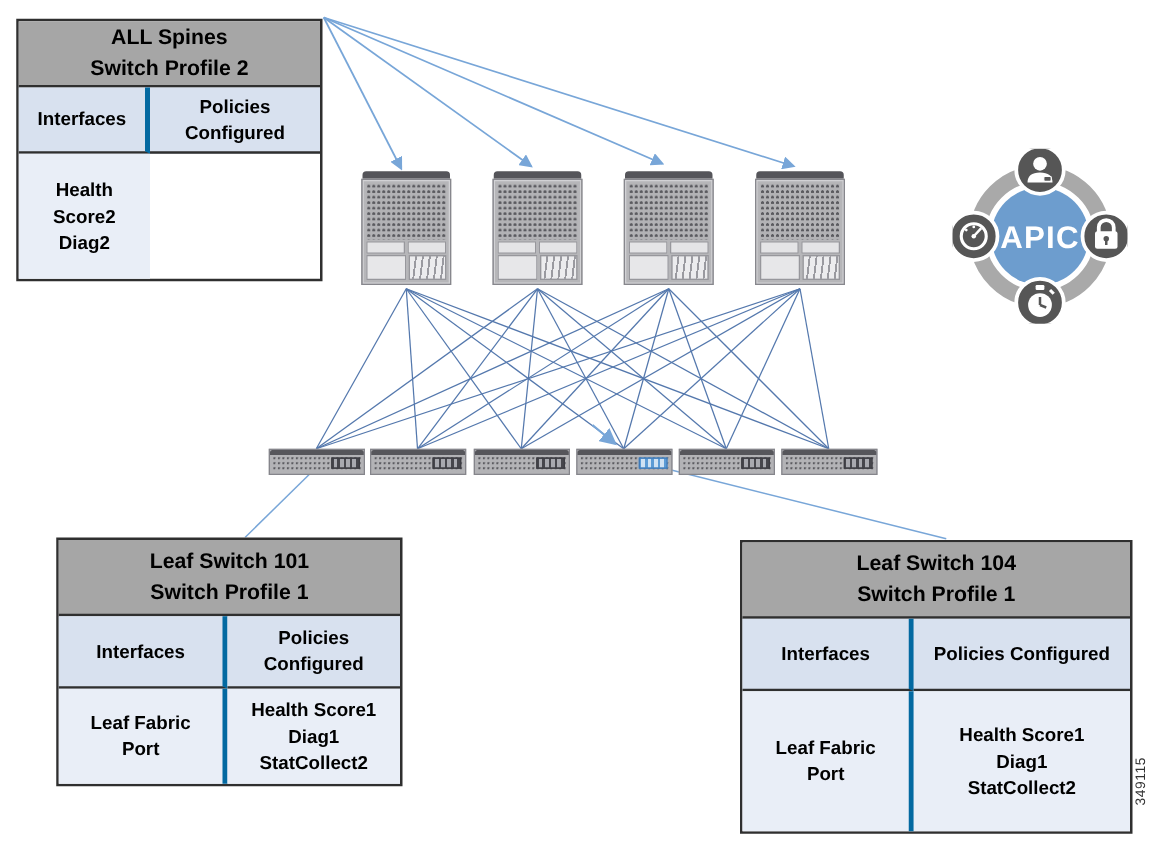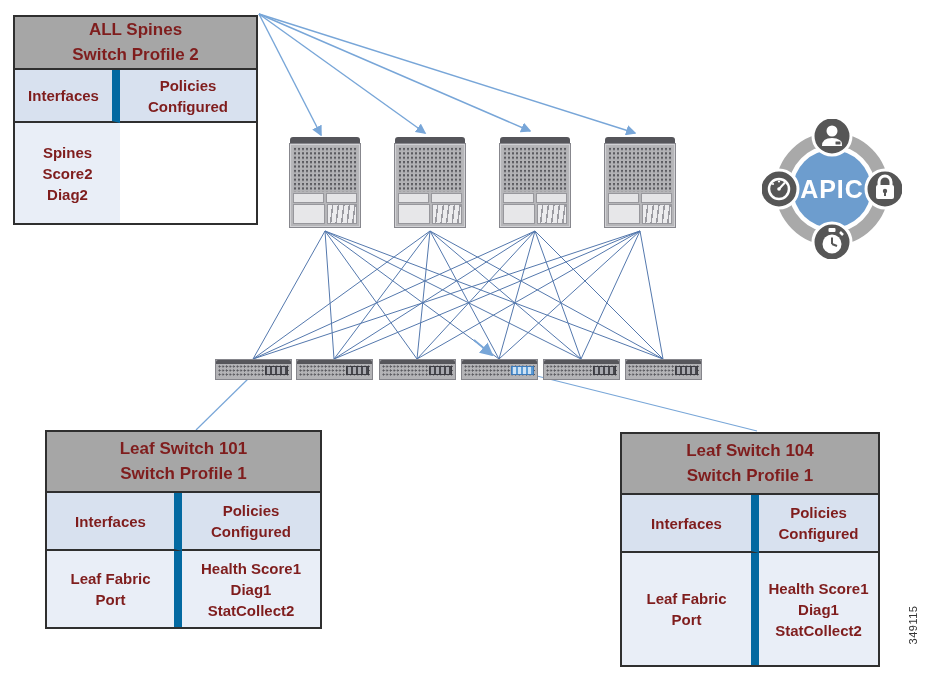--- a/index.html
+++ b/index.html
@@ -2,33 +2,33 @@
 <html><head>
 <meta charset="utf-8">
 <style>
   html,body{margin:0;padding:0;background:#fff;}
   #stage{position:relative;width:927px;height:675px;background:#ffffff;overflow:hidden;
          font-family:"Liberation Sans",sans-serif;}
   
   #wires{position:absolute;left:0;top:0;width:927px;height:675px;z-index:1;}
   
   .ptable{position:absolute;z-index:2;display:grid;border:2px solid #2f2f2f;background:#fff;
-          color:#7f1d1d;font-weight:bold;text-align:center;box-sizing:border-box;}
+          color:#000000;font-weight:bold;text-align:center;box-sizing:border-box;}
   .ptable .title{grid-column:1/3;background:#a6a6a6;display:flex;flex-direction:column;
                  justify-content:center;border-bottom:2px solid #2f2f2f;font-size:17px;line-height:1.45;}
   .ptable .cell{display:flex;flex-direction:column;justify-content:center;font-size:15px;line-height:1.4;
                 padding:2px 4px;box-sizing:border-box;}
-  .ptable .c1{border-right:8px solid #0369a1;}
+  .ptable .c1{border-right:4px solid #0369a1;}
   .ptable .hdr{background:#d8e1ef;border-bottom:2px solid #2f2f2f;}
   .ptable .val{background:#e9eef7;}
   #spine-table{left:13px;top:15px;width:245px;height:210px;grid-template-columns:105px 1fr;
                grid-template-rows:53px 53px 1fr;}
   #leaf101-table{left:45px;top:430px;width:277px;height:199px;grid-template-columns:135px 1fr;
                grid-template-rows:61px 58px 1fr;}
-  #leaf104-table{left:620px;top:432px;width:260px;height:235px;grid-template-columns:137px 1fr;
+  #leaf104-table{left:592px;top:432px;width:314px;height:235px;grid-template-columns:137px 1fr;
                grid-template-rows:61px 58px 1fr;}
   
   .spine{position:absolute;top:137px;width:72px;height:93px;z-index:2;}
   .sp-cap{height:6px;background:#55555a;border-radius:3px 3px 0 0;margin:0 1px;}
   .sp-chassis{height:85px;background:#b6b6b9;border:1px solid #87878d;box-sizing:border-box;
               box-shadow:inset 0 0 0 1px #d2d2d5;}
   .sp-ports{height:45px;margin:3px 3px 1px;background-color:#b2b2b5;
             background-image:radial-gradient(circle at 2px 2px,#5b5b60 1.05px,rgba(0,0,0,0) 1.3px);
             background-size:4px 4.4px;}
   .sp-mid{display:flex;gap:2px;margin:1px 3px;}
@@ -112,21 +112,21 @@
   </svg>
 
   <div id="spine-table" class="ptable">
     <div class="title">
       <span>ALL Spines</span>
       <span>Switch Profile 2</span>
     </div>
     <div class="cell hdr c1">Interfaces</div>
     <div class="cell hdr">Policies Configured</div>
     <div class="cell val">
-      <span>Spines Score2</span>
+      <span>Health Score2</span>
       <span>Diag2</span>
     </div>
   </div>
 
   <div class="spine" style="left:289px">
     <div class="sp-cap"></div>
     <div class="sp-chassis">
       <div class="sp-ports"></div>
       <div class="sp-mid">
           <span class="panel"></span>

